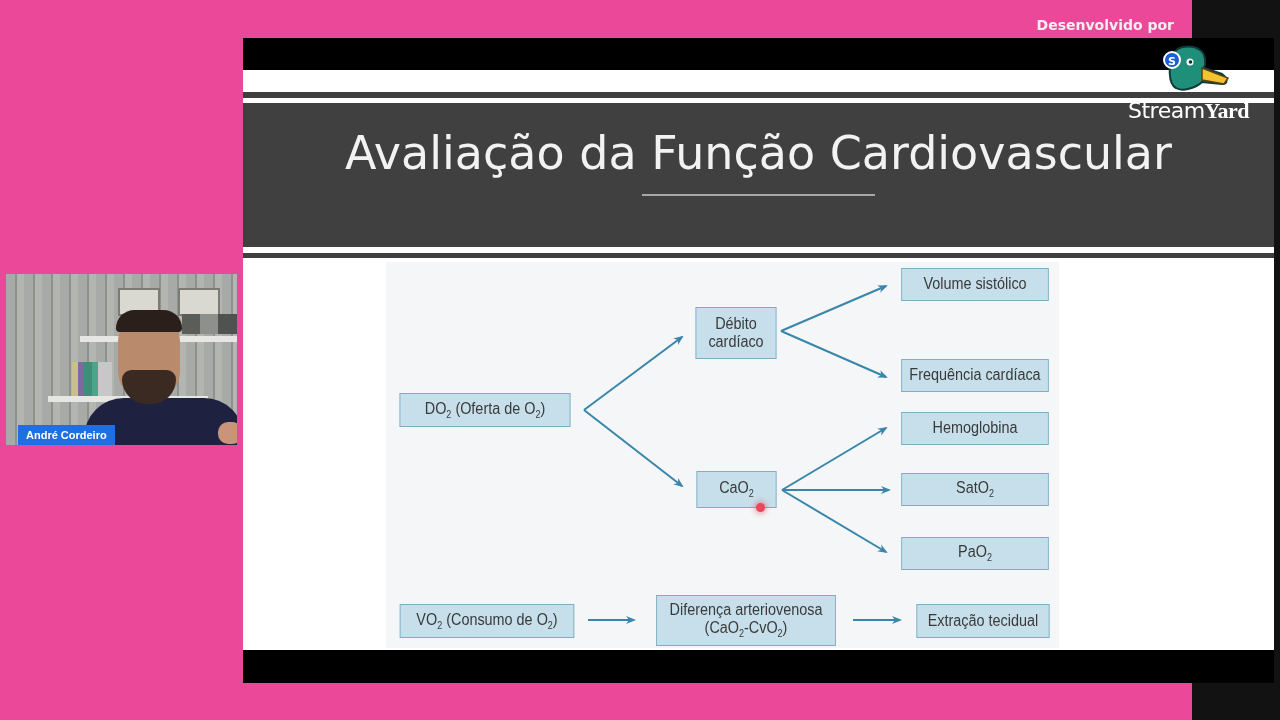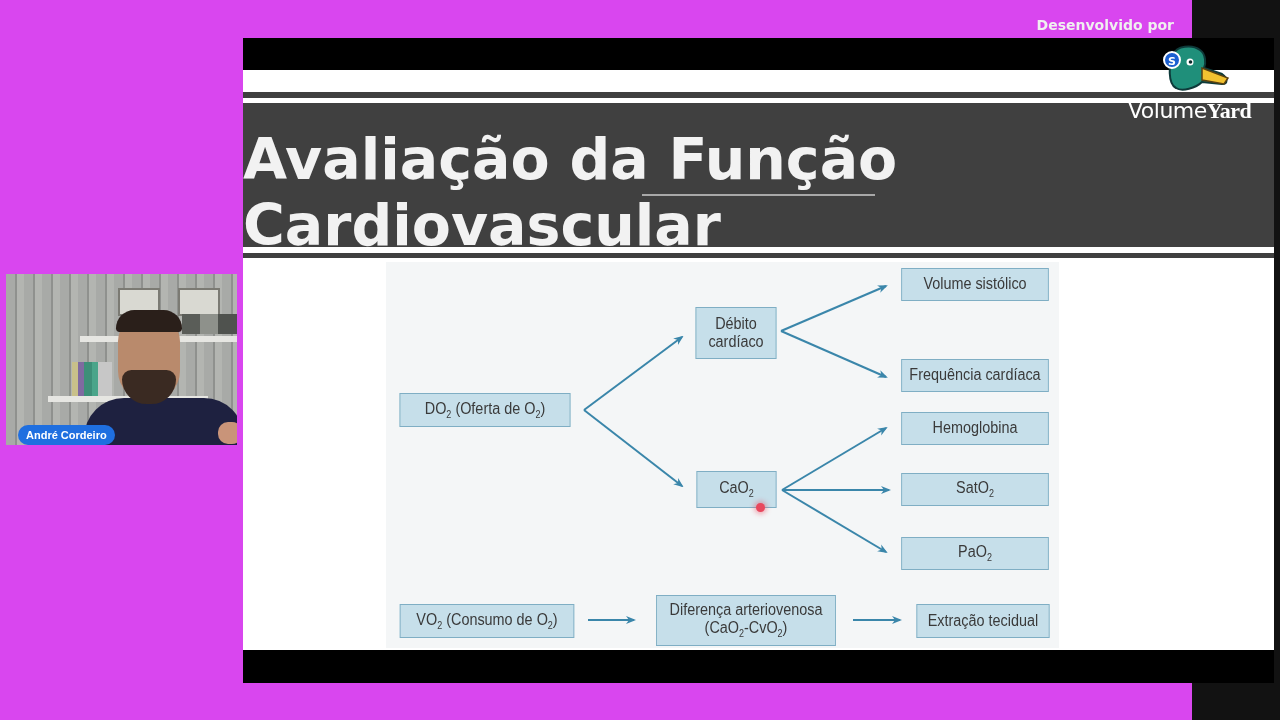--- a/index.html
+++ b/index.html
@@ -1,43 +1,43 @@
 <!DOCTYPE html>
 <html><head>
 <meta charset="utf-8">
 <style>
   * { box-sizing: border-box; margin: 0; padding: 0; }
   html, body { width: 1280px; height: 720px; overflow: hidden; background: #121212; font-family: "Liberation Sans", sans-serif; }
-  .stage { position: relative; width: 1192px; height: 720px; background: #d946ef; }
+  .stage { position: relative; width: 1192px; height: 720px; background: #ec4899; }
 
   
   .cam { position: absolute; left: 6px; top: 274px; width: 231px; height: 171px; overflow: hidden; background: #9a9b98; }
   .cam .wall { position: absolute; inset: 0; background:
       repeating-linear-gradient(90deg, #a8aaa7 0 9px, #8f918e 9px 11px, #b3b5b1 11px 18px); }
   .cam .frame1 { position: absolute; left: 112px; top: 14px; width: 42px; height: 28px; background: #d9d9d2; border: 2px solid #7b7a73; }
   .cam .frame2 { position: absolute; left: 172px; top: 14px; width: 42px; height: 28px; background: #d9d9d2; border: 2px solid #7b7a73; }
   .cam .shelf1 { position: absolute; left: 74px; top: 62px; width: 160px; height: 6px; background: #e6e6e2; }
   .cam .shelf2 { position: absolute; left: 42px; top: 122px; width: 160px; height: 6px; background: #e6e6e2; }
   .cam .books { position: absolute; left: 66px; top: 88px; width: 40px; height: 34px;
       background: linear-gradient(90deg,#c8c08a 0 6px,#7f6aa0 6px 12px,#3d8f78 12px 20px,#4aa58a 20px 26px,#c7c7c7 26px 40px); }
   .cam .pics { position: absolute; left: 176px; top: 40px; width: 55px; height: 20px; background: linear-gradient(90deg,#5a5d58 0 18px,#8e918b 18px 36px,#4f524e 36px 55px); }
   .cam .person-body { position: absolute; left: 78px; top: 124px; width: 160px; height: 60px; background: #1e2140; border-radius: 40px 40px 0 0; }
   .cam .person-head { position: absolute; left: 112px; top: 40px; width: 62px; height: 88px; background: #b98a6c; border-radius: 30px 30px 34px 34px; }
   .cam .person-hair { position: absolute; left: 110px; top: 36px; width: 66px; height: 22px; background: #2a1f1a; border-radius: 30px 30px 6px 6px; }
   .cam .person-beard { position: absolute; left: 116px; top: 96px; width: 54px; height: 34px; background: #3a2a22; border-radius: 10px 10px 26px 26px; }
   .cam .hand { position: absolute; left: 212px; top: 148px; width: 24px; height: 22px; background: #c99479; border-radius: 10px; }
-  .name-tag { position: absolute; left: 12px; top: 151px; height: 20px; padding: 0 8px; background: #1f6fe0; color: #fff; font-size: 11px; font-weight: bold; line-height: 20px; border-radius: 10px; white-space: nowrap; }
+  .name-tag { position: absolute; left: 12px; top: 151px; height: 20px; padding: 0 8px; background: #1f6fe0; color: #fff; font-size: 11px; font-weight: bold; line-height: 20px; border-radius: 0; white-space: nowrap; }
 
   
   .slide { position: absolute; left: 243px; top: 38px; width: 1031px; height: 645px; background: #000; }
   .slide .white-band { position: absolute; left: 0; top: 32px; width: 100%; height: 22px; background: #fff; }
   .slide .line1 { position: absolute; left: 0; top: 54px; width: 100%; height: 6px; background: #3f3f3f; }
   .slide .white-thin { position: absolute; left: 0; top: 60px; width: 100%; height: 5px; background: #fff; }
   .slide .title-band { position: absolute; left: 0; top: 65px; width: 100%; height: 144px; background: #404040; }
-  .slide .title { position: absolute; left: 0; right: 0; top: 88px; text-align: left; color: #f2f2f2; font-family: "DejaVu Sans", sans-serif; font-size: 57px; font-weight: bold; letter-spacing: 0px; }
+  .slide .title { position: absolute; left: 0; right: 0; top: 88px; text-align: center; color: #f2f2f2; font-family: "DejaVu Sans", sans-serif; font-size: 46px; font-weight: normal; letter-spacing: 0px; }
   .slide .title-underline { position: absolute; left: 399px; top: 156px; width: 233px; height: 2px; background: #a8a8a8; }
   .slide .white-thin2 { position: absolute; left: 0; top: 209px; width: 100%; height: 6px; background: #fff; }
   .slide .line2 { position: absolute; left: 0; top: 215px; width: 100%; height: 5px; background: #3f3f3f; }
   .slide .content { position: absolute; left: 0; top: 220px; width: 100%; height: 392px; background: #fff; }
   .slide .diagram { position: absolute; left: 143px; top: 4px; width: 673px; height: 386px; background: #f4f6f7; }
 
   .node { position: absolute; background: #c6dfea; border: 1.5px solid #7faec4; color: #3a3a3a;
           font-family: "Liberation Sans", sans-serif; font-size: 16px; text-align: center;
           display: flex; align-items: center; justify-content: center; line-height: 1.15; transform: scaleX(0.9); }
   .node sub { font-size: 10px; vertical-align: -4px; }
@@ -148,21 +148,21 @@
 
   <svg class="duck" viewBox="0 0 72 52">
     <path d="M12 10 C14 2 30 0 38 6 C44 10 44 20 42 24 L60 30 C66 34 66 40 60 40 L40 38 C34 44 20 48 14 44 C6 40 6 20 12 10 Z" fill="#1f8f7a" stroke="#0e3a3a" stroke-width="2"></path>
     <path d="M40 24 L66 34 L62 40 L40 36 Z" fill="#f2c230" stroke="#5a4010" stroke-width="1.5"></path>
     <circle cx="28" cy="18" r="3.5" fill="#fff"></circle>
     <circle cx="28.5" cy="18" r="1.8" fill="#0b2a2a"></circle>
     <circle cx="10" cy="16" r="8" fill="#1b5fd0" stroke="#fff" stroke-width="2"></circle>
     <text x="10" y="20.5" font-size="11" font-weight="bold" fill="#fff" text-anchor="middle" font-family="DejaVu Sans, sans-serif">S</text>
   </svg>
   <div class="wm-logo">
-    <span>Volume</span><b>Yard</b>
+    <span>Stream</span><b>Yard</b>
   </div>
 
   <div class="cam">
     <div class="wall"></div>
     <div class="frame1"></div>
     <div class="frame2"></div>
     <div class="pics"></div>
     <div class="shelf1"></div>
     <div class="books"></div>
     <div class="shelf2"></div>

